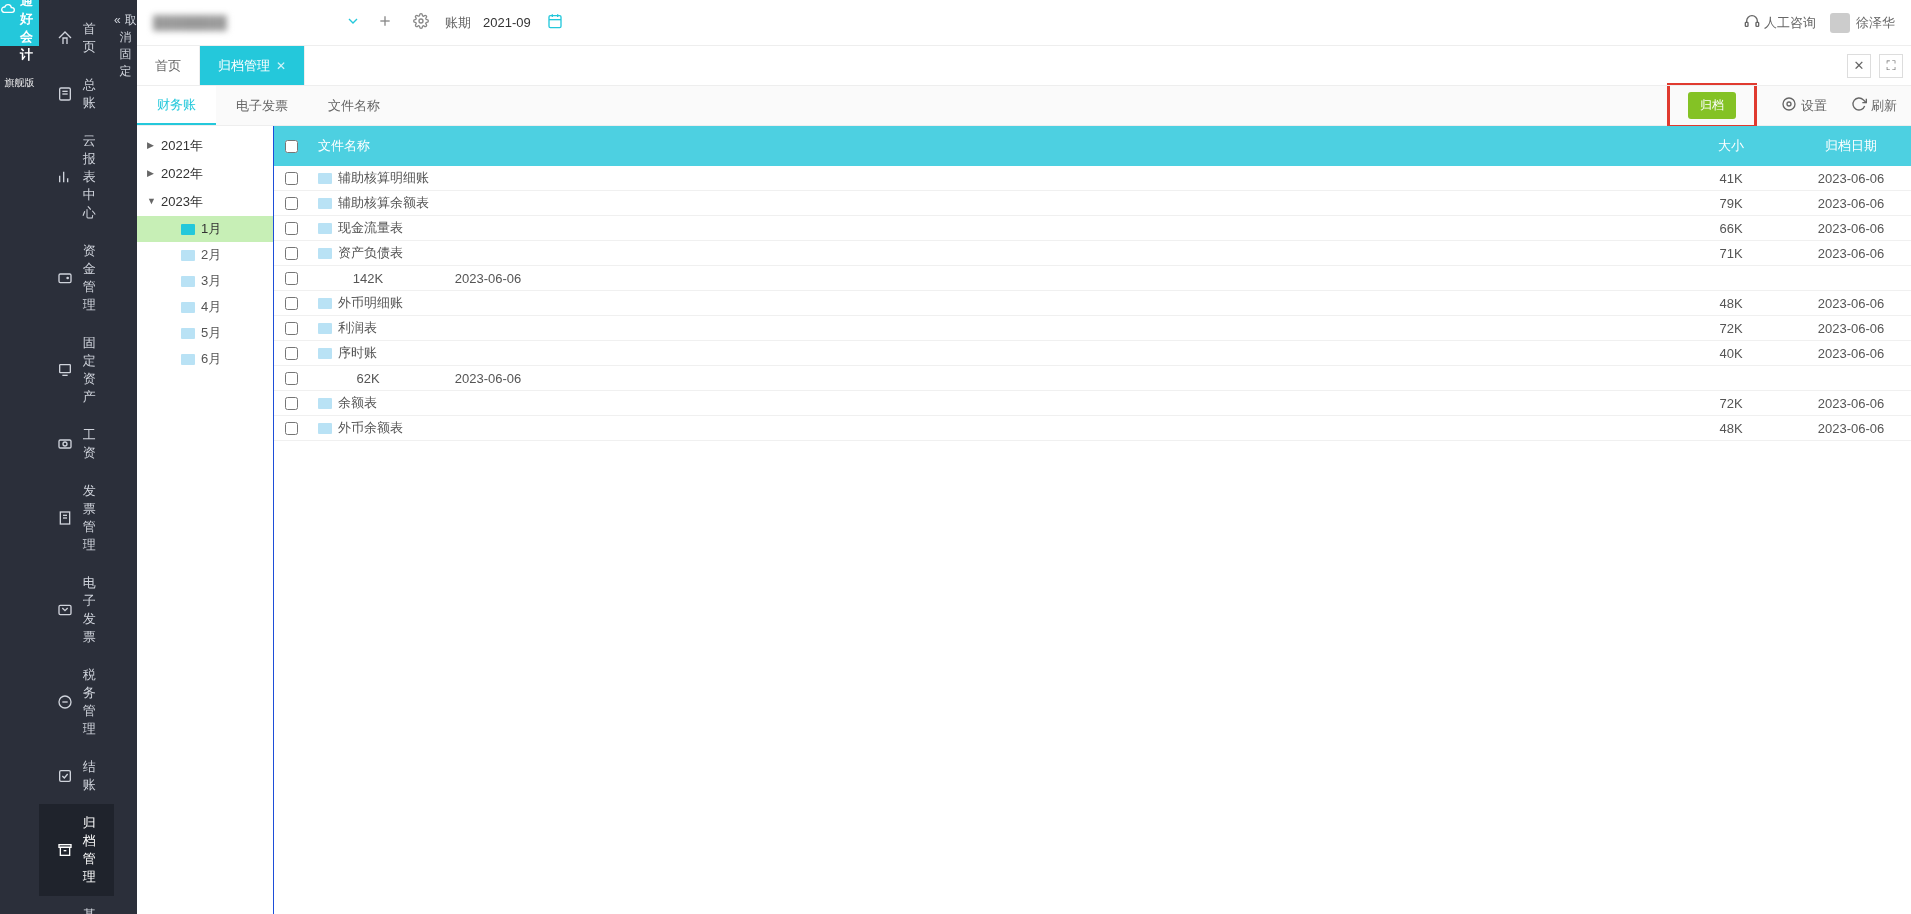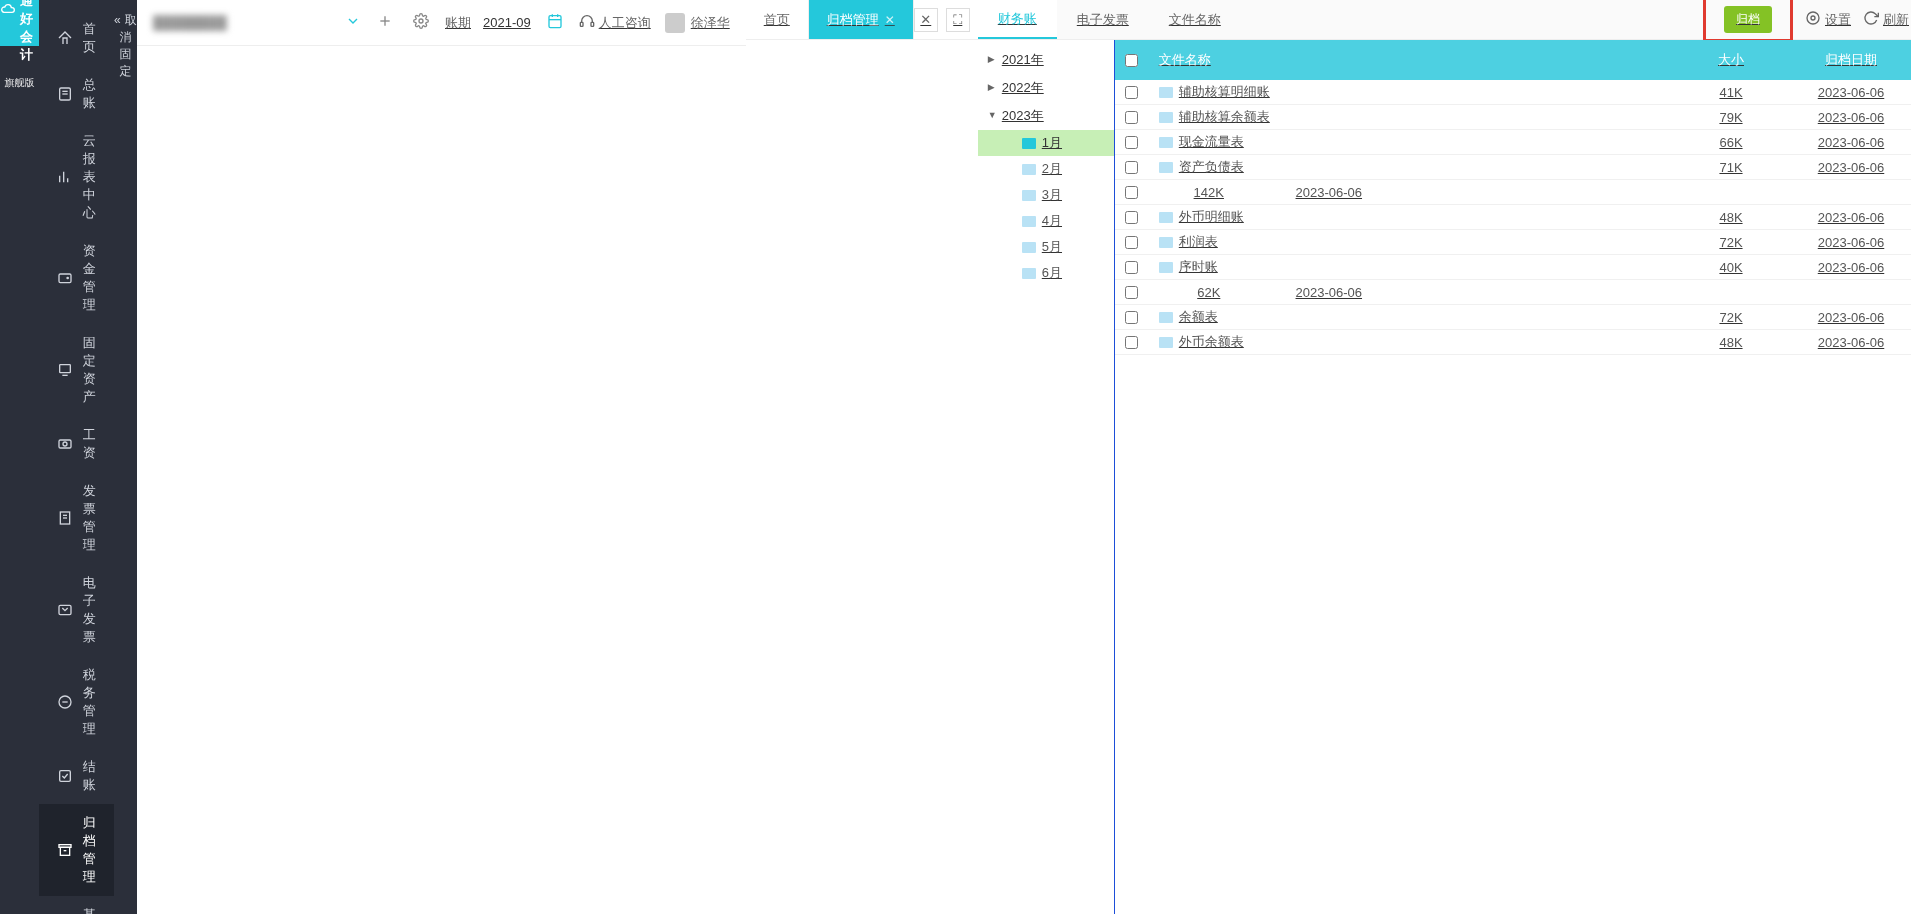--- a/index.html
+++ b/index.html
@@ -12,21 +12,21 @@
 .logo-main { font-size: 13px; font-weight: bold; display: flex; align-items: center; gap: 4px; }
 .logo-sub { font-size: 10px; opacity: .9; margin-top: 12px; }
 .nav { flex: 1; padding-top: 10px; }
 .nav-item { display: flex; align-items: center; gap: 10px; padding: 10px 18px; cursor: pointer; color: #cfd3db; }
 .nav-item.active { background: #1f232c; color: #fff; }
 .nav-icon { width: 16px; height: 16px; display: inline-flex; align-items: center; justify-content: center; }
 .sidebar-footer { padding: 12px 0; text-align: center; font-size: 12px; color: #cfd3db; cursor: pointer; }
 .sidebar-footer span.arrow { margin-right: 4px; }
 
 
-.main { flex: 1; display: flex; flex-direction: row; text-decoration: underline; }
+.main { flex: 1; display: flex; flex-direction: column; }
 
 
 .topbar { height: 46px; display: flex; align-items: center; padding: 0 16px; border-bottom: 1px solid #eee; gap: 12px; }
 .company-select { display: flex; align-items: center; gap: 8px; color: #999; filter: blur(3px); min-width: 180px; }
 .topbar .icon-btn { color: #888; cursor: pointer; padding: 4px; }
 .period-label { color: #666; }
 .period-value { color: #333; }
 .topbar-right { margin-left: auto; display: flex; align-items: center; gap: 14px; color: #666; }
 .avatar { width: 20px; height: 20px; background: #ccc; border-radius: 3px; display: inline-block; }
 .user-block { display:flex; align-items:center; gap:6px; }
@@ -39,21 +39,21 @@
 .tabs-right { margin-left: auto; display: flex; align-items: center; gap: 8px; padding-right: 8px; }
 .sq-btn { width: 24px; height: 24px; border: 1px solid #ddd; display: flex; align-items: center; justify-content: center; cursor: pointer; color: #666; }
 
 
 .content { flex: 1; display: flex; flex-direction: column; }
 
 
 .subtabs-row { height: 40px; display: flex; align-items: center; padding: 0 0 0 0; border-bottom: 1px solid #eee; background: #fafafa; }
 .subtab { padding: 0 20px; height: 100%; display: flex; align-items: center; cursor: pointer; color: #666; }
 .subtab.active { color: #24c8db; background:#fff; border-bottom: 2px solid #24c8db; }
-.subtabs-right { margin-left: auto; display: flex; align-items: center; gap: 12px; padding-right: 2px; }
+.subtabs-right { margin-left: auto; display: flex; align-items: center; gap: 24px; padding-right: 14px; }
 .archive-btn-wrap { border: 3px solid #e03a2f; padding: 6px 18px; display:flex; align-items:center; }
 .archive-btn { background: #84c225; color: #fff; padding: 5px 12px; border-radius: 3px; cursor: pointer; font-size: 12px; }
 .link-btn { color: #666; cursor: pointer; display: flex; align-items: center; gap: 4px; }
 
 
 .body-split { flex: 1; display: flex; }
 
 
 .tree { width: 137px; border-right: 1px solid #1d4ed8; padding: 6px 0; }
 .tree-year { padding: 5px 10px 5px 24px; cursor: pointer; color: #333; position: relative; }

